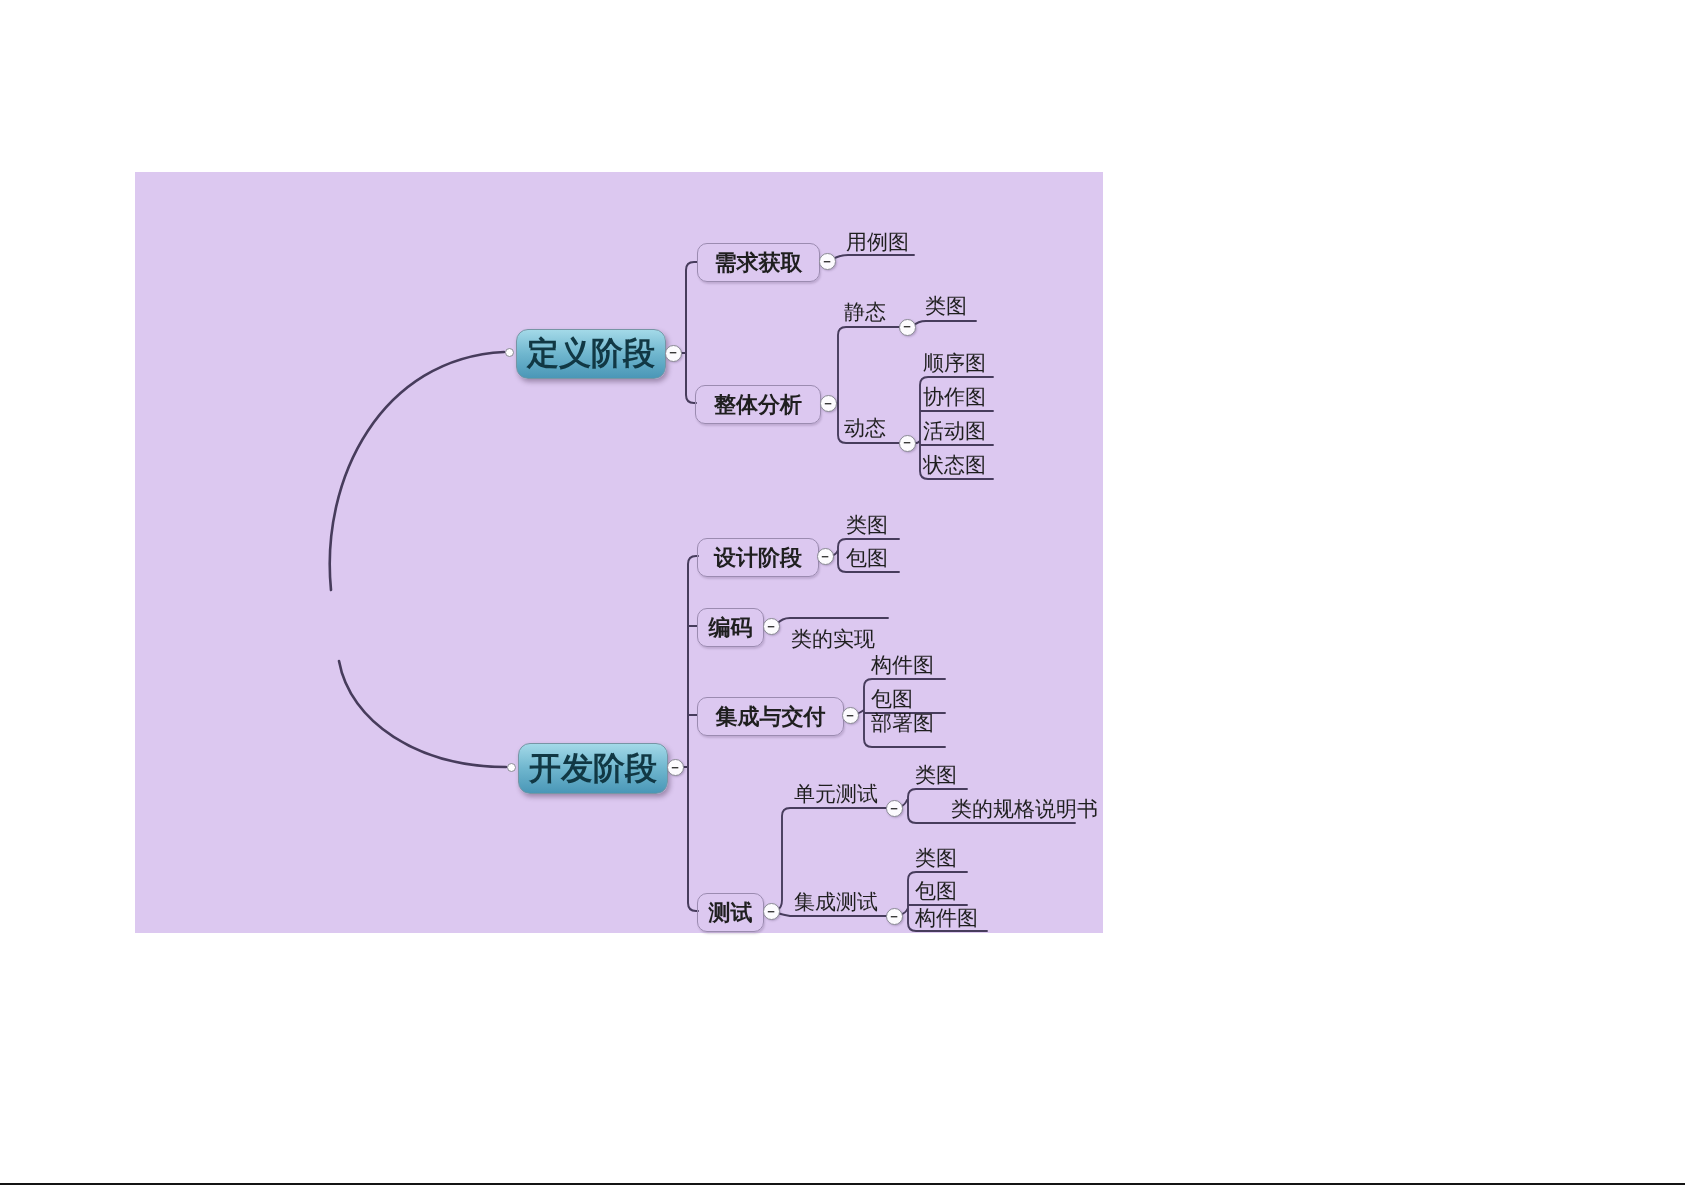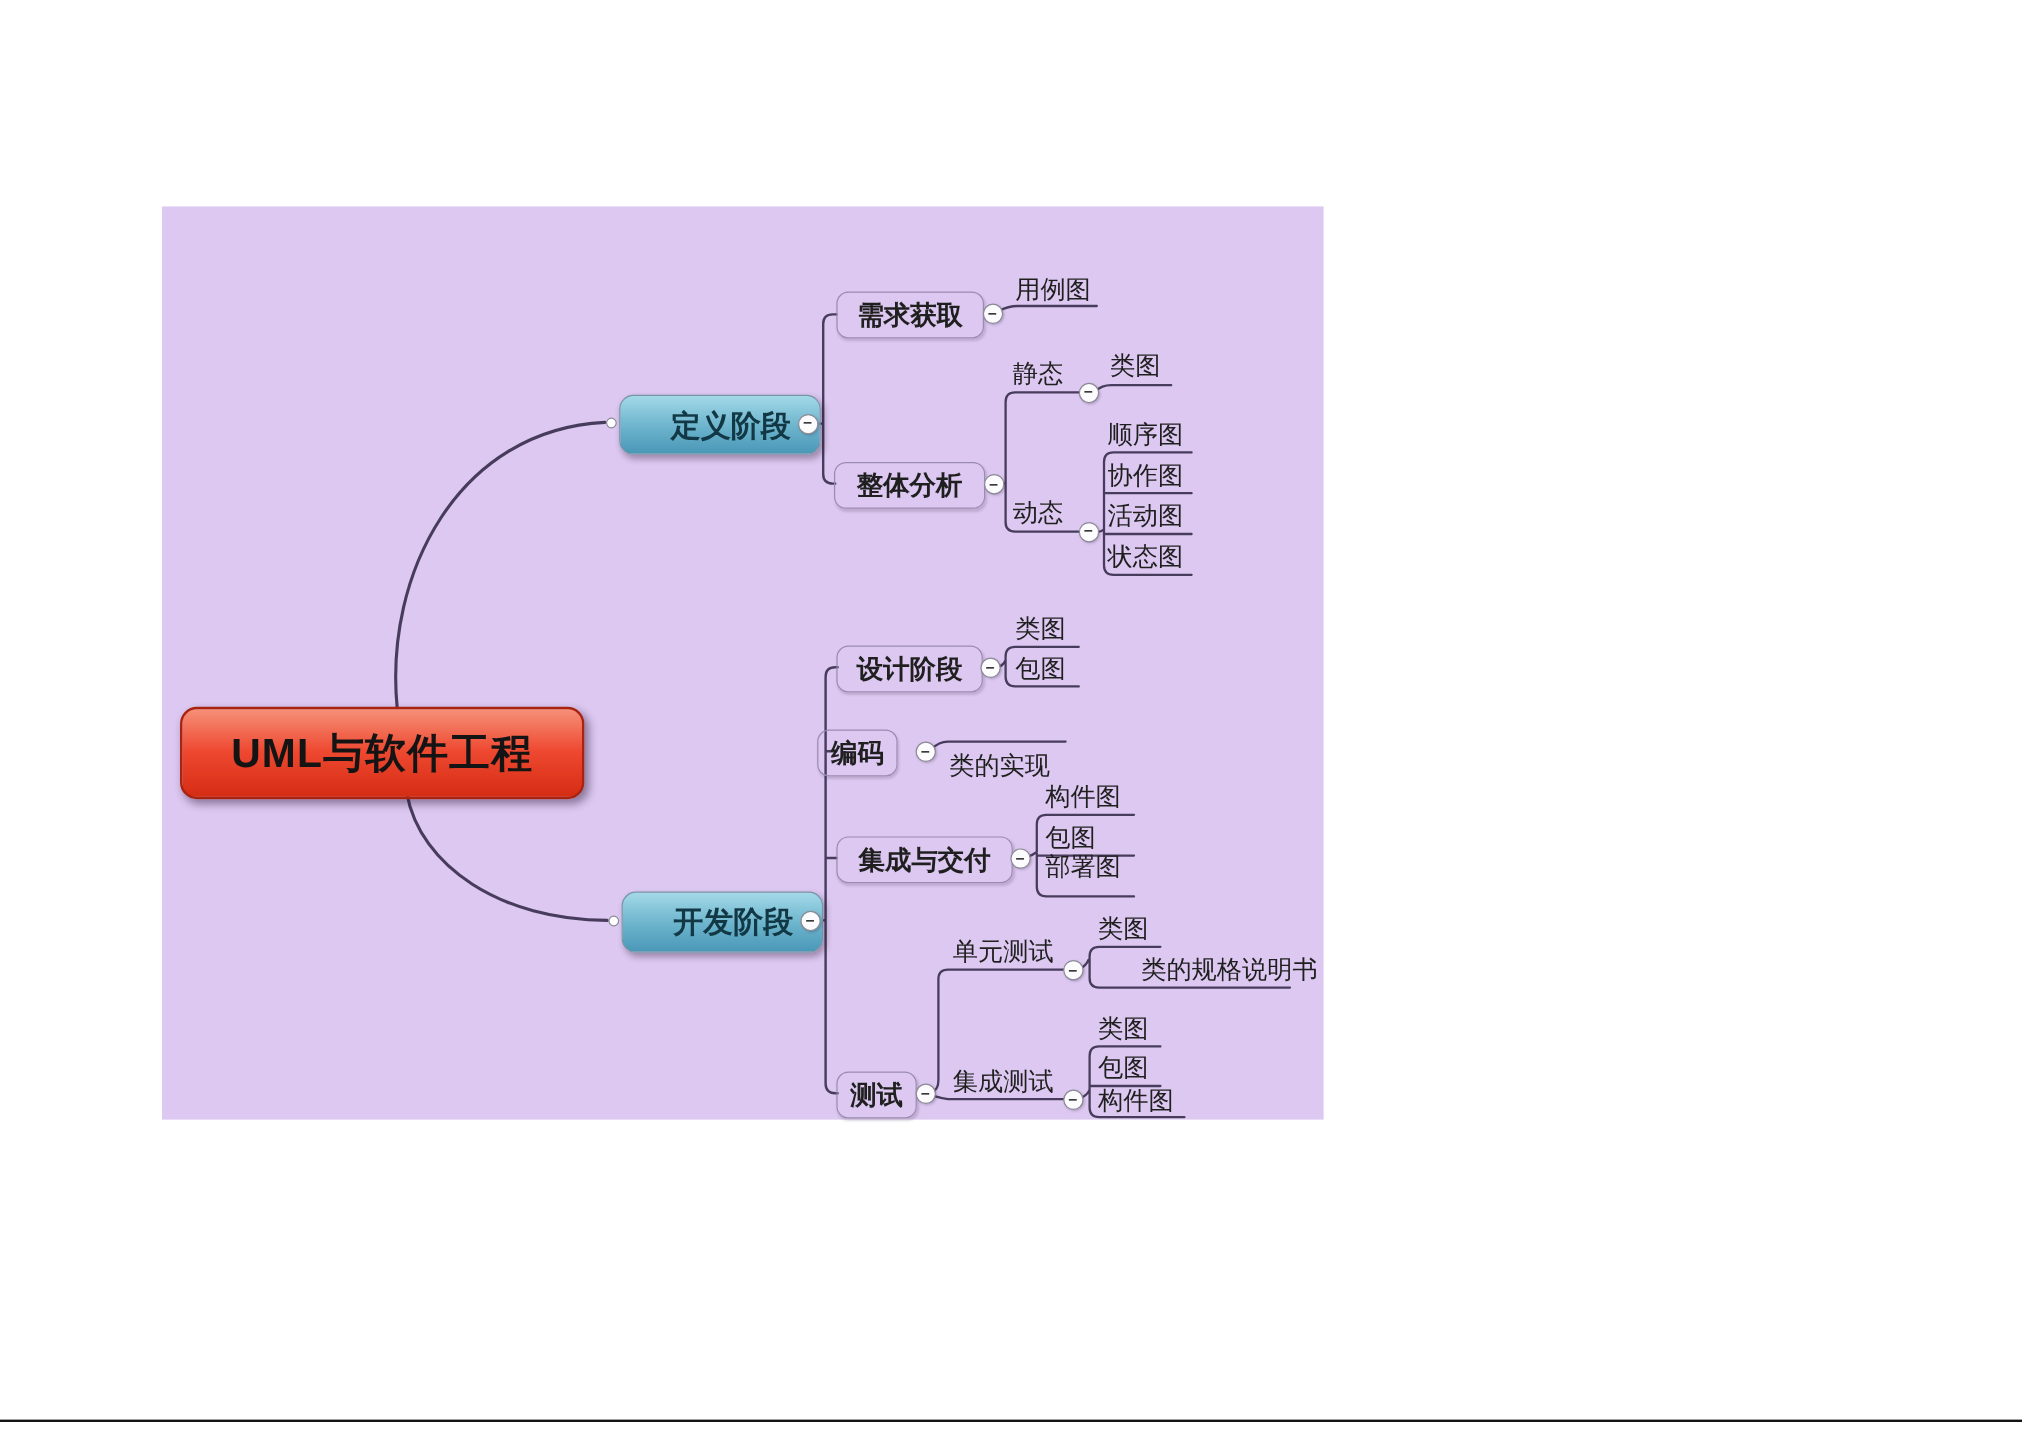--- a/index.html
+++ b/index.html
@@ -16,21 +16,21 @@
     display:flex;align-items:center;justify-content:center;
     font-size:34px;font-weight:bold;color:#141414;letter-spacing:1px;
   }
   
   .blue-node{
     position:absolute;
     background:linear-gradient(180deg,#a3d9e8 0%,#6fb6ce 50%,#4a97b7 100%);
     border:1.6px solid #7795a5;border-radius:12px;
     box-shadow:2px 3px 5px rgba(40,20,50,.35);
     display:flex;align-items:center;justify-content:center;
-    font-size:25px;font-weight:bold;color:#113844;padding-left:18px;
+    font-size:32px;font-weight:bold;color:#113844;
   }
   
   .box-node{
     position:absolute;border:1.7px solid #9b8bb0;border-radius:10px;
     display:flex;align-items:center;justify-content:center;
     font-size:22px;font-weight:600;color:#1f1f1f;
     box-shadow:1px 2px 2px rgba(60,40,80,.18);
   }
   
   .leaf{
@@ -83,42 +83,41 @@
       <path stroke-width="1.9" d="M 856 714 Q 860 713 864 710 M 864 687 Q 864 679 872 679 H 945 M 864 687 V 739 Q 864 747 872 747 H 945 M 864 713 H 945"></path>
 
       <path stroke-width="1.9" d="M 777 910 Q 782 908 782 900 V 816 Q 782 808 790 808 H 887 M 777 913 Q 784 915 790 916 H 887"></path>
 
       <path stroke-width="1.9" d="M 900 807 Q 905 805 907 800 M 908 797 Q 908 789 916 789 H 967 M 908 797 V 815 Q 908 823 916 823 H 1075"></path>
 
       <path stroke-width="1.9" d="M 900 915 Q 906 913 908 908 M 908 880 Q 908 872 916 872 H 967 M 908 880 V 923 Q 908 931 916 931 H 987 M 908 905 H 967"></path>
     </g>
   </svg>
 
-  <div class="root-node">UML与软件工程</div>
 
   <div class="blue-node" style="left:516px;top:329px;width:148px;height:48px;">定义阶段</div>
   <div class="blue-node" style="left:518px;top:743px;width:148px;height:49px;">开发阶段</div>
 
   <span class="conn-dot" style="left:505px;top:348px;"></span>
   <span class="conn-dot" style="left:507px;top:763px;"></span>
 
   <div class="box-node" style="left:697px;top:243px;width:121px;height:37px;">需求获取</div>
   <div class="box-node" style="left:695px;top:385px;width:124px;height:37px;">整体分析</div>
 
   <div class="leaf" style="left:846px;top:230px;">用例图</div>
   <div class="leaf" style="left:844px;top:300px;">静态</div>
   <div class="leaf" style="left:925px;top:294px;">类图</div>
   <div class="leaf" style="left:844px;top:416px;">动态</div>
   <div class="leaf" style="left:923px;top:351px;">顺序图</div>
   <div class="leaf" style="left:923px;top:385px;">协作图</div>
   <div class="leaf" style="left:923px;top:419px;">活动图</div>
   <div class="leaf" style="left:923px;top:453px;">状态图</div>
 
   <div class="box-node" style="left:697px;top:538px;width:120px;height:37px;">设计阶段</div>
-  <div class="box-node" style="left:681px;top:608px;width:65px;height:37px;">编码</div>
+  <div class="box-node" style="left:697px;top:608px;width:65px;height:37px;">编码</div>
   <div class="box-node" style="left:697px;top:697px;width:145px;height:37px;">集成与交付</div>
   <div class="box-node" style="left:697px;top:893px;width:65px;height:37px;">测试</div>
 
   <div class="leaf" style="left:846px;top:513px;">类图</div>
   <div class="leaf" style="left:846px;top:546px;">包图</div>
   <div class="leaf" style="left:791px;top:591px;margin-top:36px;">类的实现</div>
   <div class="leaf" style="left:871px;top:653px;">构件图</div>
   <div class="leaf" style="left:871px;top:687px;">包图</div>
   <div class="leaf" style="left:871px;top:711px;">部署图</div>
   <div class="leaf" style="left:794px;top:782px;">单元测试</div>

